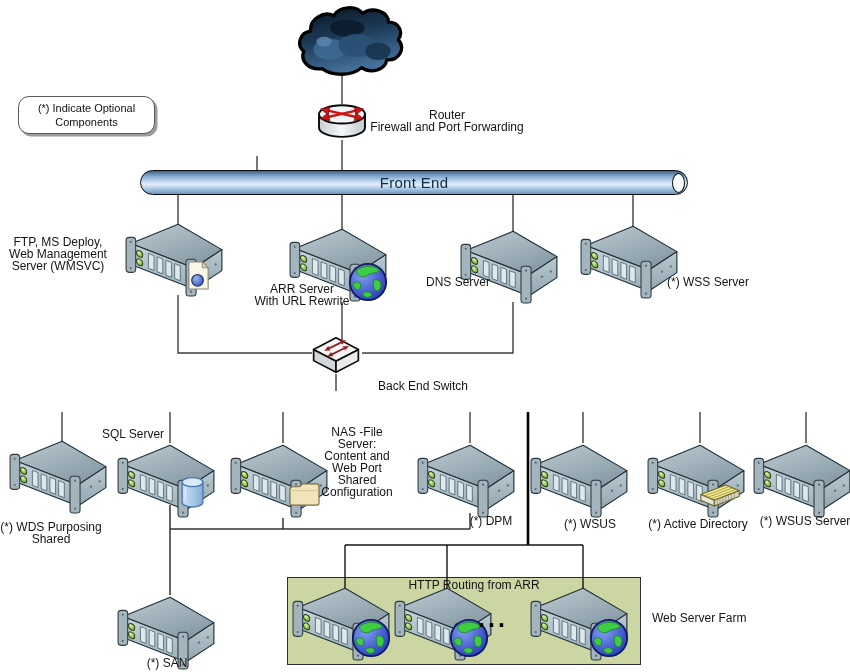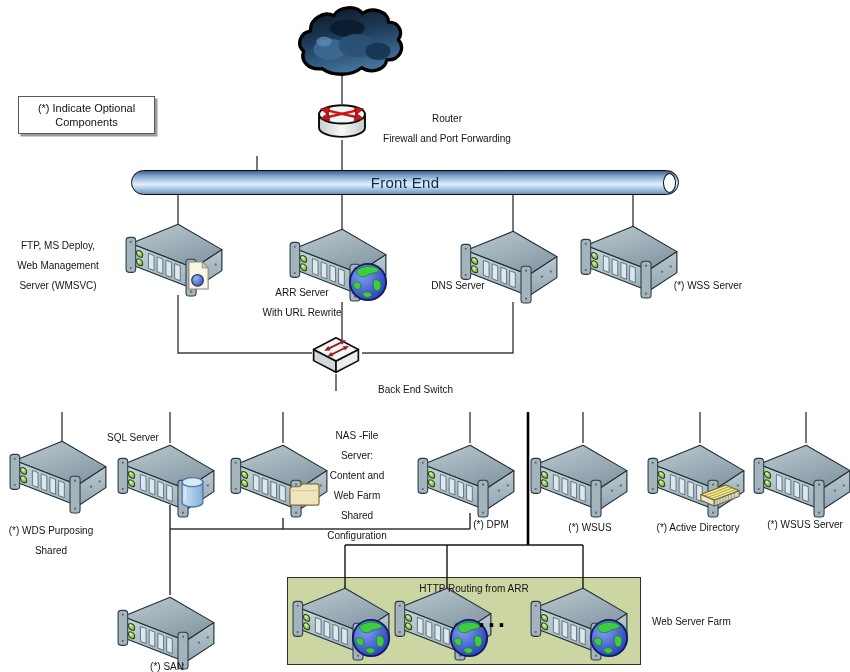--- a/index.html
+++ b/index.html
@@ -1,21 +1,21 @@
 <!DOCTYPE html>
 <html><head>
 <meta charset="utf-8">
 <style>
   html,body{margin:0;padding:0;background:#fff;}
   #canvas{position:relative;width:850px;height:672px;background:#fff;overflow:hidden;
           font-family:"Liberation Sans",sans-serif;color:#111;}
   .node{position:absolute;z-index:3;}
   .node svg{display:block;overflow:visible;}
   .acc{position:absolute;z-index:4;}
-  .lbl{position:absolute;z-index:5;font-size:10px;line-height:20px;color:#141414;
+  .lbl{position:absolute;z-index:5;font-size:12px;line-height:12px;color:#141414;
        text-align:center;white-space:pre-line;}
   .lbl.left{text-align:left;}
   #connectors{position:absolute;left:0;top:0;z-index:2;}
   .c{stroke:#3e3e3e;stroke-width:1.4;fill:none;}
   .st{stroke:#333;stroke-width:1.5;fill:none;}
   .rt{stroke:#141414;stroke-width:1.4;fill:none;}
   .thick{stroke:#000;stroke-width:2.6;fill:none;}
   .pipe{position:absolute;z-index:3;border:1.6px solid #0c0c0c;border-radius:13px;box-sizing:border-box;
         background:linear-gradient(180deg,#3f6186 0%,#7ba1c9 20%,#c3daf0 46%,#e3eefa 58%,#a7c6e4 78%,#6e94bc 100%);
         display:flex;align-items:center;justify-content:center;}
@@ -198,39 +198,39 @@
     <line class="st" x1="170" y1="505" x2="170" y2="595"></line>
     <line class="st" x1="170" y1="529" x2="470" y2="529"></line>
     <line class="st" x1="283" y1="518" x2="283" y2="529"></line>
     <line class="st" x1="470" y1="513" x2="470" y2="529"></line>
     <line class="rt" x1="345" y1="545" x2="583" y2="545"></line>
     <line class="rt" x1="345" y1="545" x2="345" y2="588"></line>
     <line class="rt" x1="447" y1="545" x2="447" y2="588"></line>
     <line class="rt" x1="583" y1="545" x2="583" y2="588"></line>
   </svg>
 
-  <div id="note-box" style="left:18px;top:96px;width:137px;height:38px;">
+  <div id="note-box" style="left:18px;top:96px;width:137px;height:38px;border-radius:11px;">
     <span>(*) Indicate Optional
 Components</span>
   </div>
 
   <div class="node" style="left:296px;top:5px;">
     <svg width="110" height="79">
         <use href="#sym-cloud" width="110" height="79"></use>
       </svg>
   </div>
   <div class="node" style="left:314px;top:99px;">
     <svg width="56" height="46">
         <use href="#sym-router" width="56" height="46"></use>
       </svg>
   </div>
   <div class="lbl" style="left:352px;top:109px;width:190px;">Router
 Firewall and Port Forwarding</div>
 
-  <div class="pipe" style="left:131px;top:170px;width:548px;height:25px;">
+  <div class="pipe" style="left:140px;top:170px;width:548px;height:25px;">
     <span class="pipe-label">Front End</span>
     <span class="cap"></span>
   </div>
 
   <div class="node" style="left:123px;top:219px;">
     <svg width="105" height="84">
         <use href="#sym-server" width="105" height="84"></use>
       </svg>
     <span class="acc" style="left:62px;top:40px;">
       <svg width="27" height="33">
@@ -303,21 +303,21 @@
       </svg>
     <span class="acc" style="left:60px;top:40px;">
       <svg width="33" height="29">
           <use href="#sym-folder" width="33" height="29"></use>
         </svg>
       </span>
   </div>
   <div class="lbl" style="left:310px;top:426px;width:94px;">NAS -File
 Server:
 Content and
-Web Farm
+Web Port
 Shared
 Configuration</div>
 
   <div class="node" style="left:415px;top:440px;">
     <svg width="105" height="84">
         <use href="#sym-server" width="105" height="84"></use>
       </svg>
   </div>
   <div class="lbl" style="left:451px;top:515px;width:80px;">(*) DPM</div>
 

